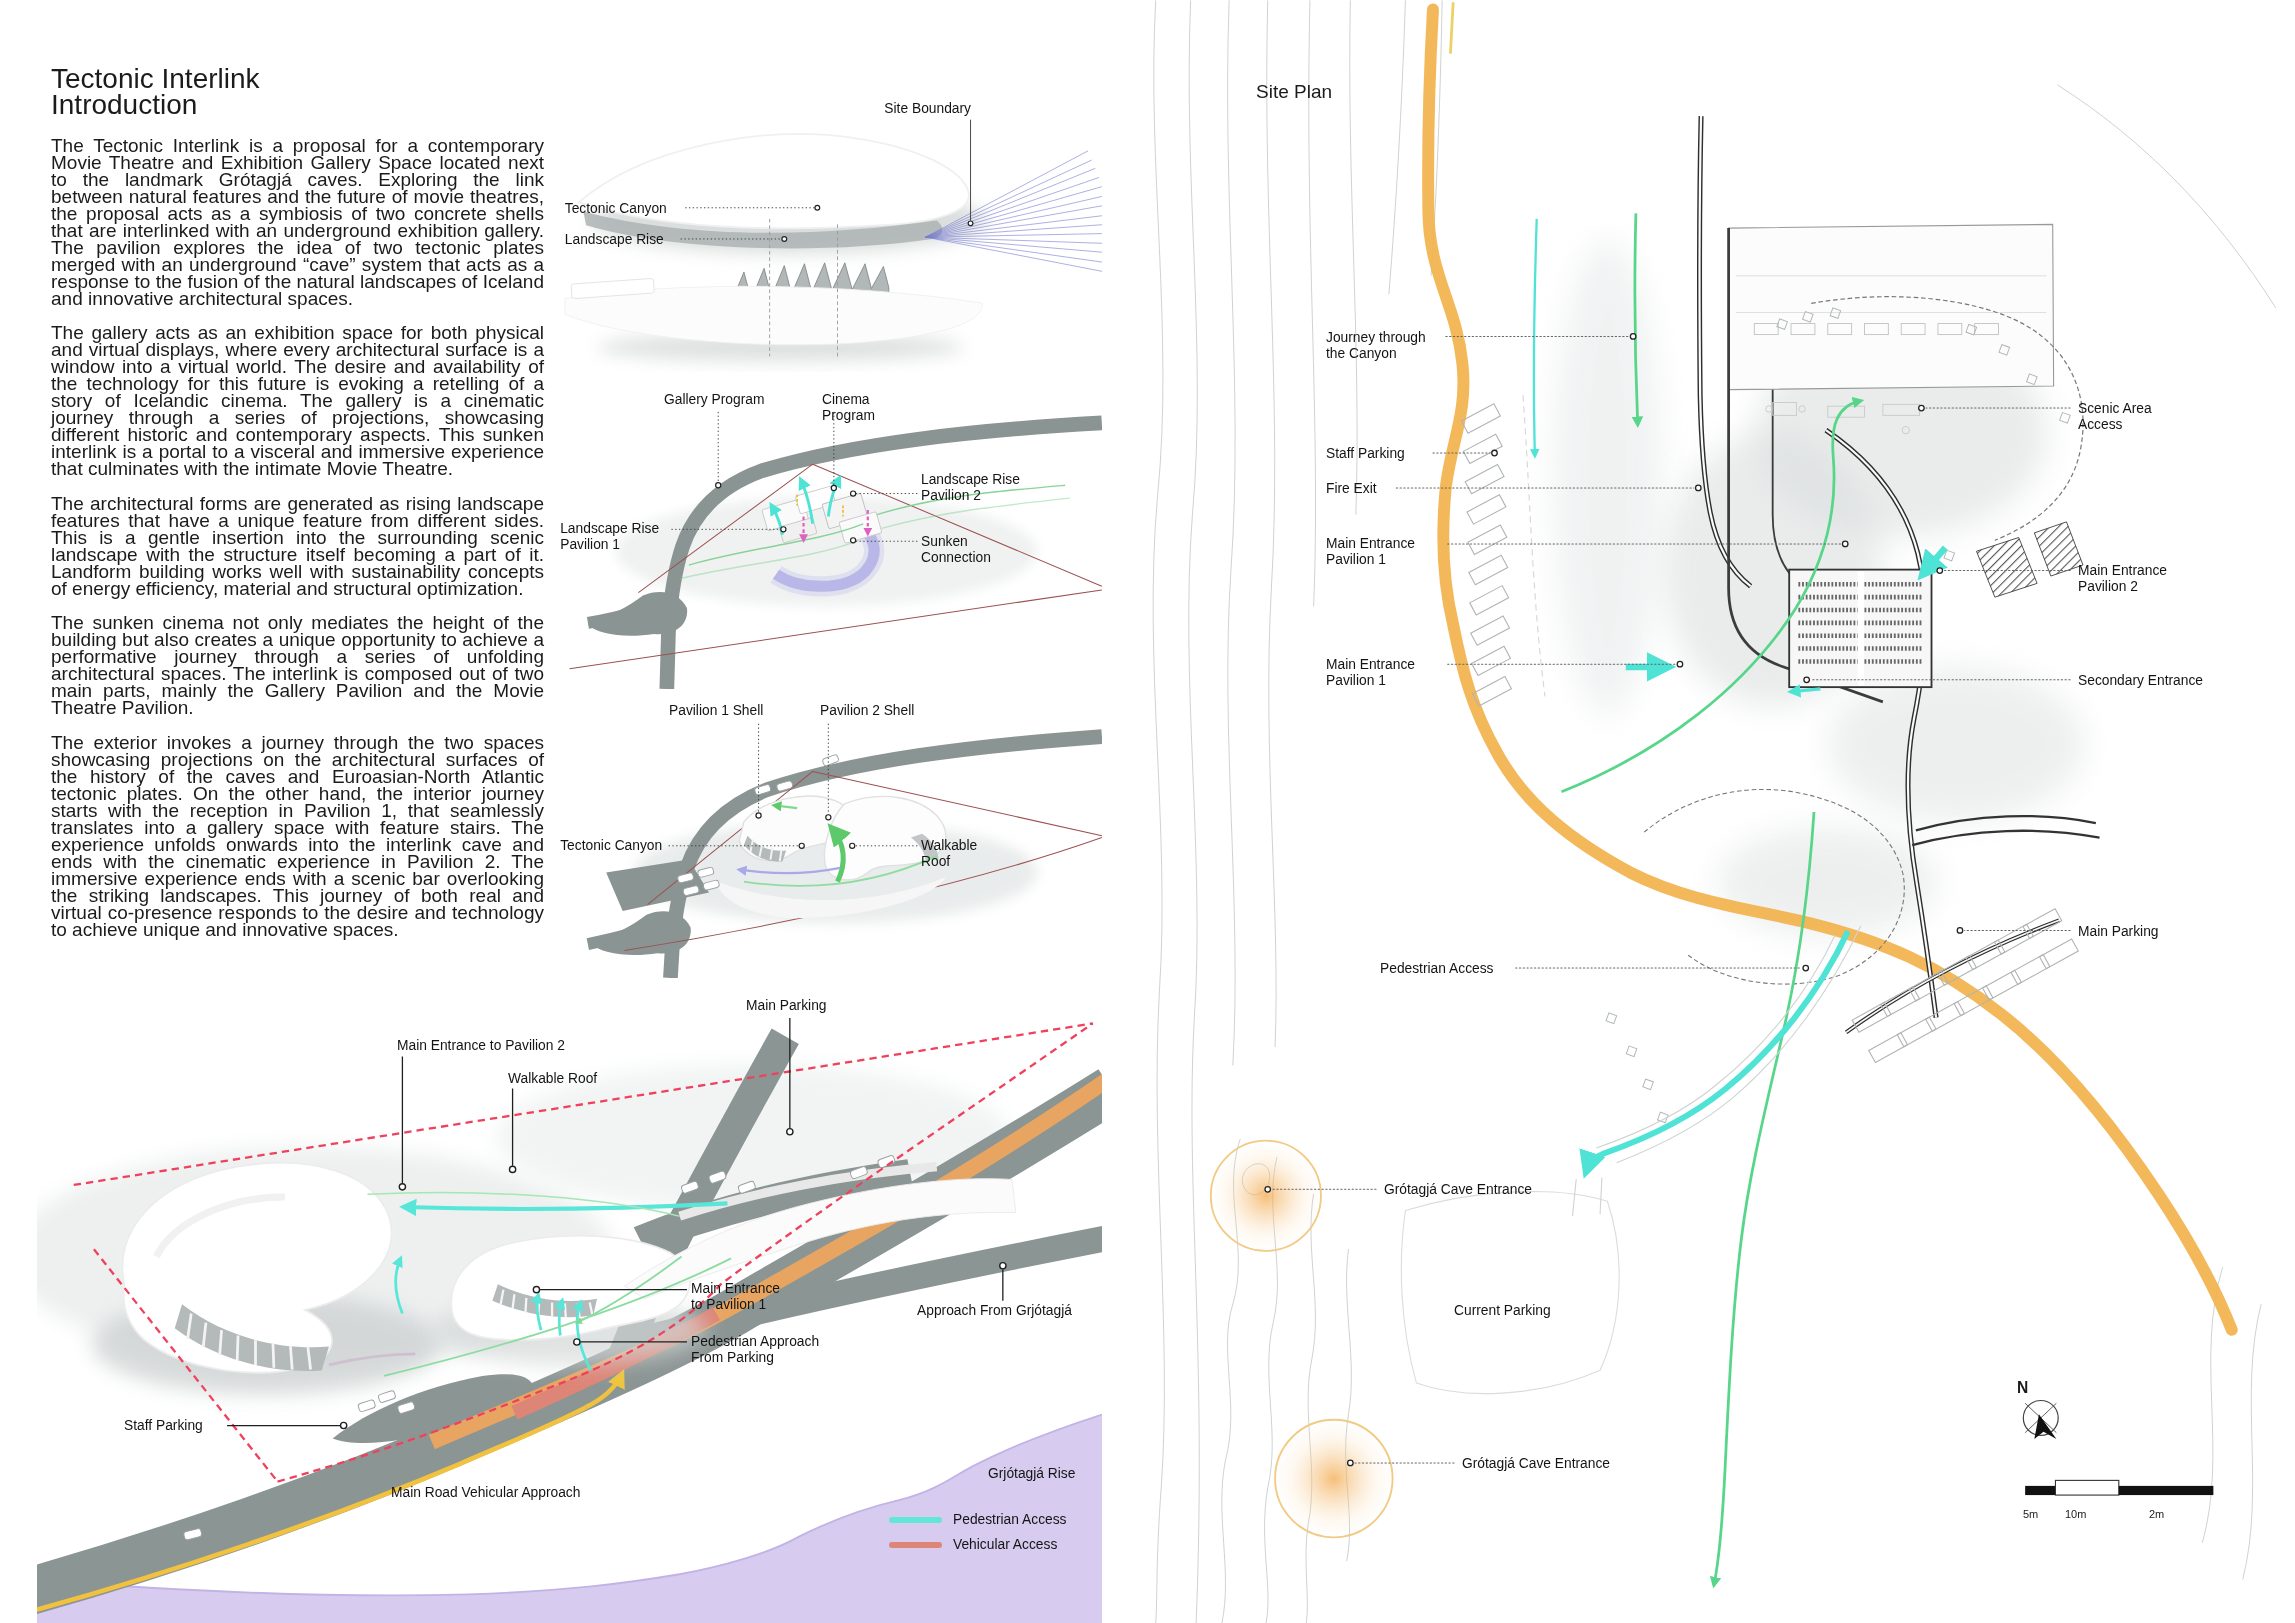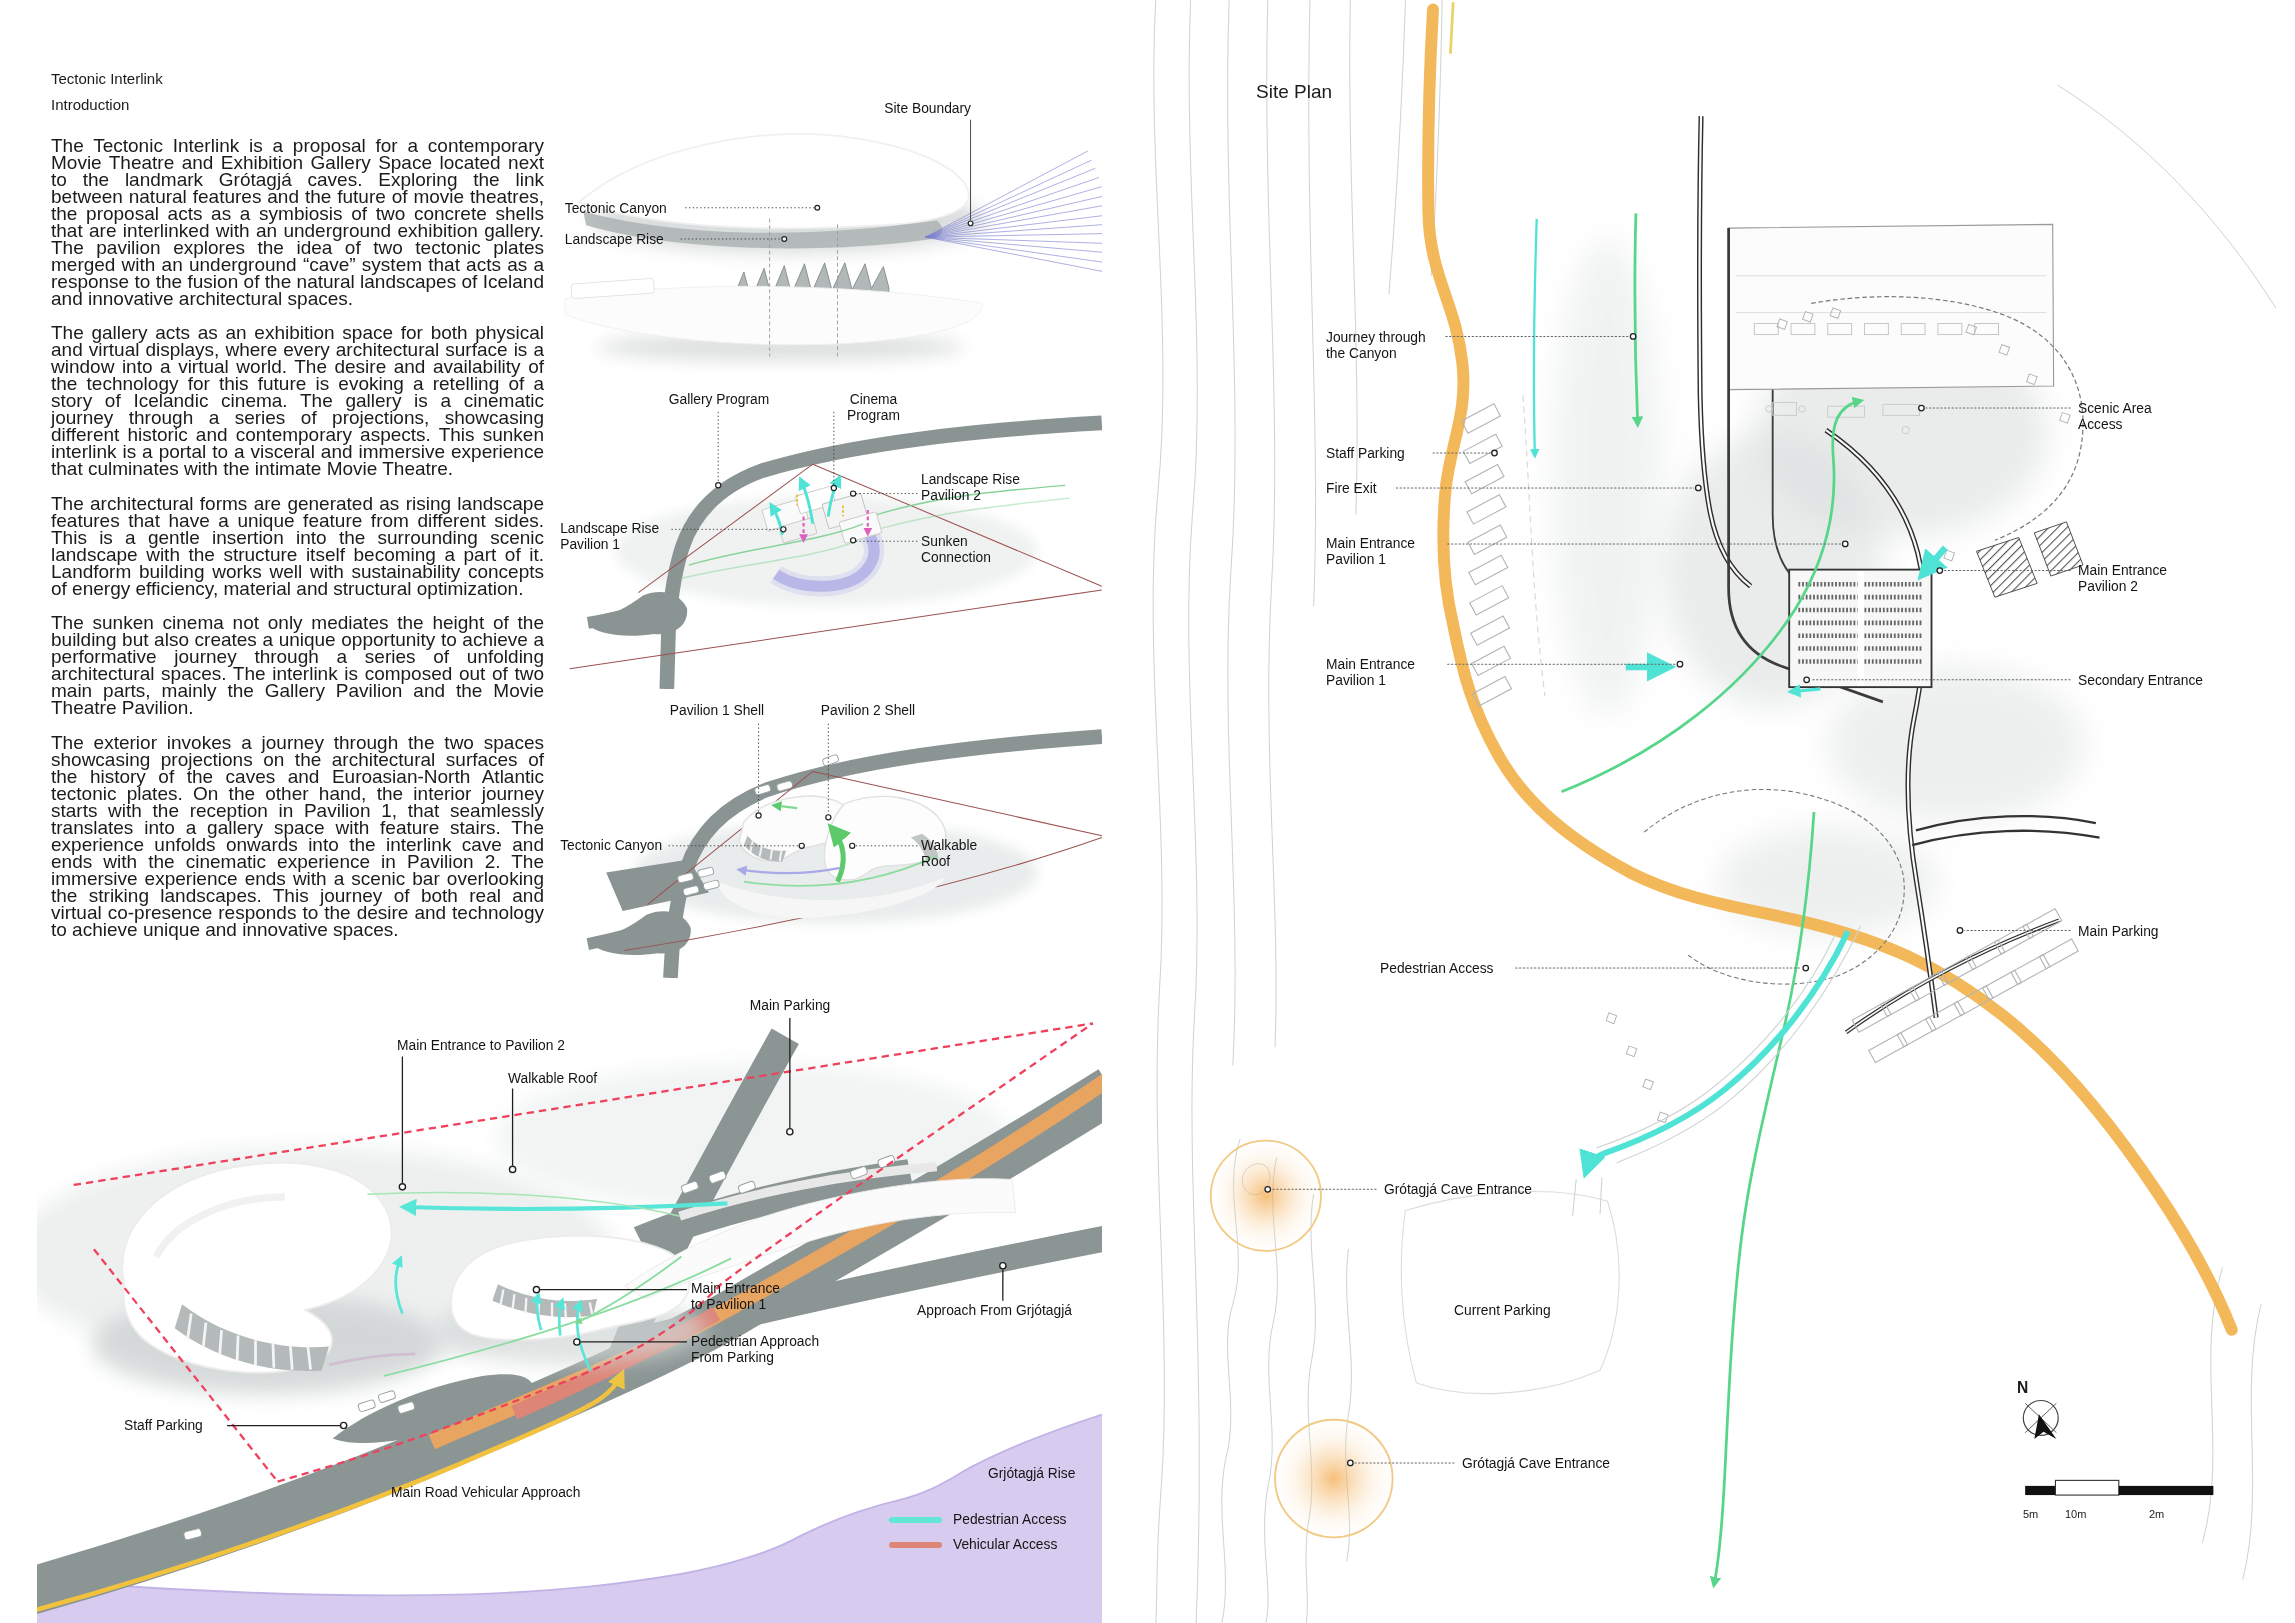--- a/index.html
+++ b/index.html
@@ -4,23 +4,23 @@
 <style>
   *{box-sizing:border-box}
   body{margin:0;background:#e8e8e8}
   .board{position:relative;width:2296px;height:1624px;background:#ffffff;
          font-family:"Liberation Sans",sans-serif;color:#1b1b1b;overflow:hidden}
   .panel{position:absolute}
   .panel>svg{position:absolute;left:0;top:0;display:block}
   .lbl{position:absolute;font-size:13.8px;line-height:16px;color:#141414}
   .nw{white-space:nowrap}
   .ra{text-align:right}
-  .ctr{text-align:center}
+  .ctr{}
   .intro{position:absolute;left:51px;top:66px;width:493px}
-  .intro h1{font-size:15px;line-height:26px;font-weight:400;margin:0 0 19px 0}
+  .intro h1{font-size:28px;line-height:26px;font-weight:400;margin:0 0 19px 0}
   .intro p{font-size:19px;line-height:17px;text-align:justify;margin:0 0 17.4px 0}
   .site-title{position:absolute;font-size:19px;line-height:22px;font-weight:400}
   .legend-swatch{position:absolute;width:53px;height:6.4px;border-radius:3.2px}
   .sw-ped{background:#63e6d6}
   .sw-veh{background:#dd8577}
   .north-n{position:absolute;font-size:15.6px;font-weight:700}
   .scale-lbl{position:absolute;font-size:11px;font-weight:400}
 </style>
 </head>
 <body>

